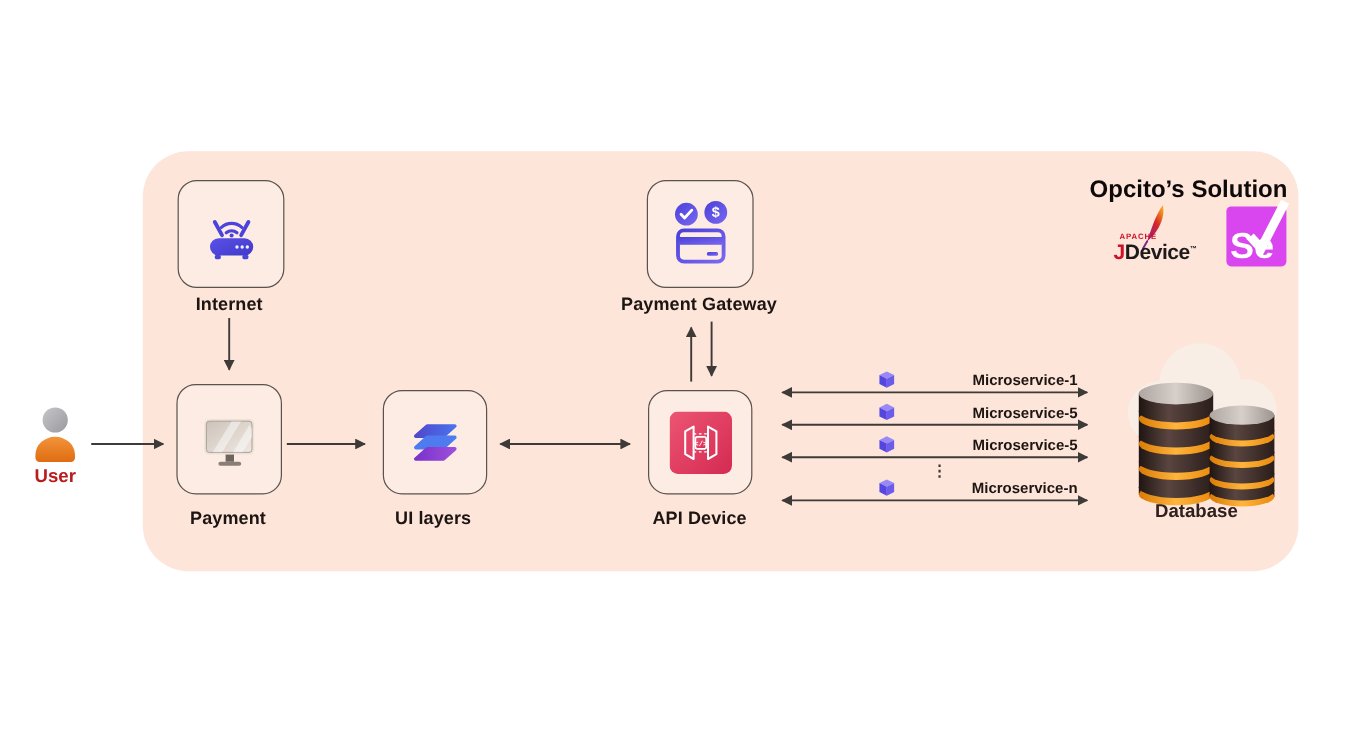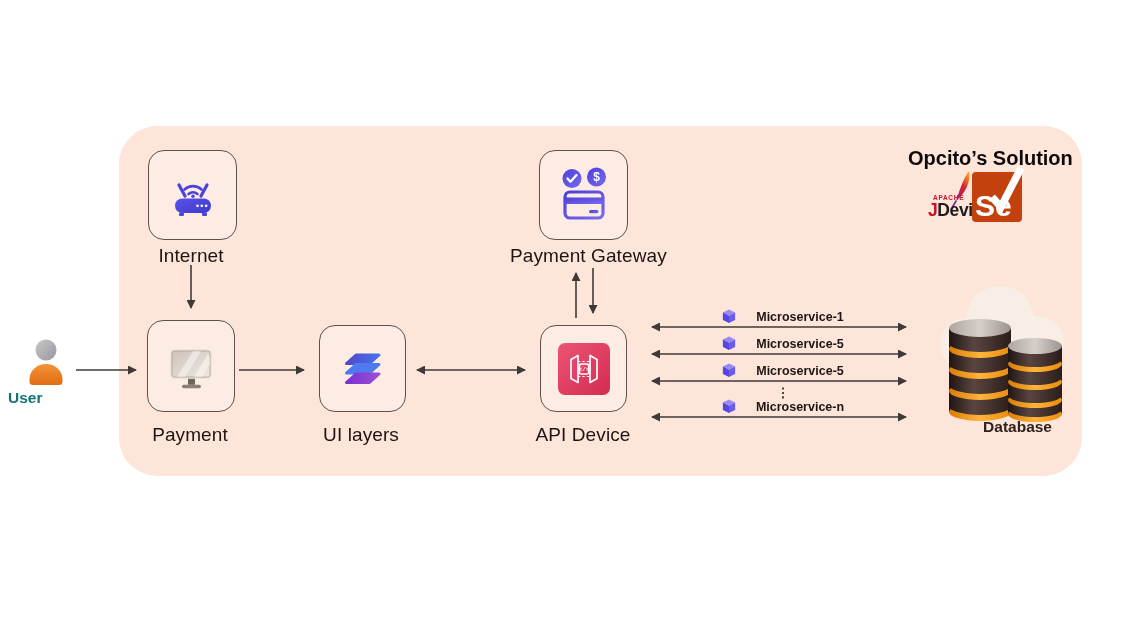--- a/index.html
+++ b/index.html
@@ -11,26 +11,26 @@
     position:absolute;left:119px;top:126px;width:963px;height:350px;
     background:#FDE5DA;border-radius:38px;
   }
   .arrows{position:absolute;left:0;top:0;width:1129px;height:625px;}
   .box{
     position:absolute;border:1.5px solid #5a524d;border-radius:16px;
     background:rgba(255,255,255,0.28);
     display:flex;align-items:center;justify-content:center;
   }
   .node-label{
-    position:absolute;text-align:center;font-weight:400;font-size:19px;
+    position:absolute;text-align:center;font-weight:700;font-size:15px;
     color:#1d1512;letter-spacing:0.1px;white-space:nowrap;
   }
   .ms-row{
-    position:absolute;left:700px;width:166px;height:17px;
-    display:flex;align-items:center;justify-content:center;gap:20px;
+    position:absolute;left:732px;width:166px;height:17px;
+    display:flex;align-items:center;justify-content:space-between;gap:20px;
   }
   .ms-row span{font-size:12.5px;font-weight:700;color:#1d1512;white-space:nowrap;}
   .ms-dots{
     position:absolute;left:700px;width:166px;top:385px;height:16px;
     text-align:center;font-size:13px;line-height:15px;color:#3e3a37;font-weight:700;
   }
   .solution-title{
     position:absolute;left:908px;top:147px;width:136px;text-align:center;
     font-size:20px;font-weight:700;color:#0f0a0a;white-space:nowrap;
   }
@@ -40,33 +40,33 @@
     position:absolute;left:7px;top:24px;font-size:6.5px;font-weight:700;
     color:#ce1126;letter-spacing:0.7px;
   }
   .jmeter .name{
     position:absolute;left:2px;top:30px;font-size:17.5px;font-weight:700;
     color:#1e1a1b;letter-spacing:-0.4px;white-space:nowrap;
   }
   .jmeter .name .j{color:#ce1126;}
   .jmeter .name .tm{font-size:6px;vertical-align:super;color:#1e1a1b;}
   .selenium{
-    position:absolute;left:972px;top:172px;width:50px;height:50px;
-    background:#c2410c;border-radius:4px;
+    position:absolute;left:1022px;top:172px;width:50px;height:50px;
+    background:#d946ef;border-radius:4px;
   }
   .selenium .se-check{position:absolute;left:0;top:0;width:50px;height:50px;overflow:visible;}
   .selenium .se-text{
     position:absolute;left:3px;bottom:-1px;font-size:30px;font-weight:700;color:#ffffff;
   }
   .user-label{
-    position:absolute;left:8px;top:389px;width:76px;
-    font-weight:700;font-size:15.5px;color:#0f766e;
+    position:absolute;left:8px;top:389px;width:76px;text-align:center;
+    font-weight:700;font-size:15.5px;color:#b91c1c;
   }
   .db-label{
-    position:absolute;left:942px;top:418px;width:110px;text-align:right;
+    position:absolute;left:942px;top:418px;width:110px;text-align:center;
     font-weight:700;font-size:15.5px;color:#2f211e;
   }
 </style>
 </head>
 <body>
 
 <div class="stage">
 
   <div class="panel"></div>
 

